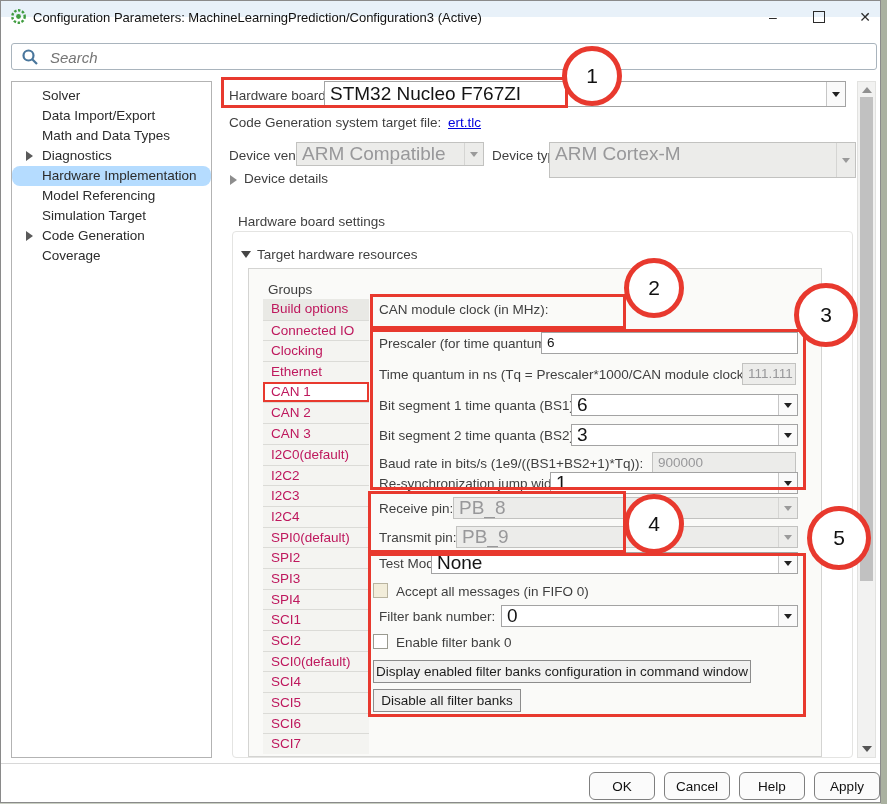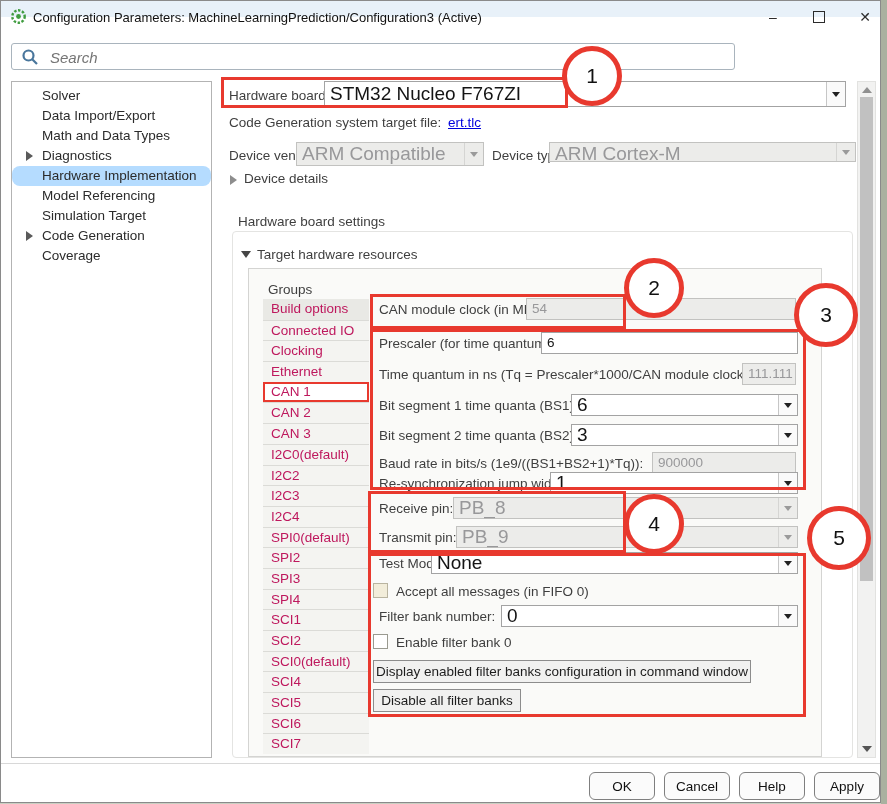--- a/index.html
+++ b/index.html
@@ -5,21 +5,21 @@
   html,body{margin:0;padding:0;}
   body{width:887px;height:804px;position:relative;overflow:hidden;
        font-family:"Liberation Sans",sans-serif;background:#c9cfc2;}
   .abs{position:absolute;box-sizing:border-box;}
   
   #win{left:0;top:0;width:881px;height:803px;background:#fff;border:1px solid #8a8a8a;}
   #titlebar{left:0;top:0;width:879px;height:16px;background:#e8f1f9;}
   #title-text{left:32px;top:9px;font-size:13px;color:#101010;}
   .tb-btn{top:6px;width:30px;height:20px;display:flex;align-items:center;justify-content:center;color:#2b2b2b;font-size:14px;cursor:default;}
   
-  #searchbox{left:10px;top:42px;width:724px;height:27px;border:1px solid #a9b4bd;border-radius:3px;background:#fff;}
+  #searchbox{left:10px;top:42px;width:866px;height:27px;border:1px solid #a9b4bd;border-radius:3px;background:#fff;}
   #search-input{position:absolute;left:36px;top:2px;width:800px;height:21px;border:none;outline:none;
       font-family:"Liberation Sans",sans-serif;font-style:italic;font-size:15px;color:#8f979e;background:transparent;}
   
   #sidebar{left:10px;top:80px;width:201px;height:677px;border:1px solid #b3b3b3;background:#fff;}
   .side-item{position:relative;height:20px;line-height:20px;padding-left:30px;font-size:13.5px;color:#2b2b2b;white-space:nowrap;}
   .side-item.sel{background:#b5dcff;border-radius:8px;}
   .tri-r{position:absolute;left:14px;top:5px;width:0;height:0;border-top:5px solid transparent;border-bottom:5px solid transparent;border-left:7px solid #5a5a5a;}
   .tri-d{display:inline-block;width:0;height:0;border-left:5px solid transparent;border-right:5px solid transparent;border-top:7px solid #454545;}
   
   .lbl{font-size:13.5px;color:#3f3f3f;white-space:nowrap;}
@@ -121,21 +121,21 @@
   <span class="link abs" style="left:447px;top:114px;">ert.tlc</span>
 
   <span class="lbl abs" style="left:228px;top:147px;">Device vendor:</span>
   <div class="combo dis abs" style="left:295px;top:141px;width:188px;height:24px;line-height:22px;">
     <span>ARM Compatible</span>
     <span class="caretbox">
         <span class="caret"></span>
       </span>
   </div>
   <span class="lbl abs" style="left:491px;top:147px;">Device type:</span>
-  <div class="combo dis abs" style="left:548px;top:141px;width:307px;height:20px;line-height:22px;">
+  <div class="combo dis abs" style="left:548px;top:141px;width:307px;height:36px;line-height:22px;">
     <span>ARM Cortex-M</span>
     <span class="caretbox">
         <span class="caret"></span>
       </span>
   </div>
 
   <span class="tri-r abs" style="left:229px;top:174px;border-left-color:#8d8d8d;"></span>
   <span class="lbl abs" style="left:243px;top:170px;">Device details</span>
 
   <span class="lbl abs" style="left:237px;top:213px;">Hardware board settings</span>
@@ -165,21 +165,20 @@
     <div class="g-row"><span>SCI1</span></div>
     <div class="g-row"><span>SCI2</span></div>
     <div class="g-row"><span>SCI0(default)</span></div>
     <div class="g-row"><span>SCI4</span></div>
     <div class="g-row"><span>SCI5</span></div>
     <div class="g-row"><span>SCI6</span></div>
     <div class="g-row"><span>SCI7</span></div>
   </div>
 
   <span class="lbl abs" style="left:378px;top:301px;">CAN module clock (in MHz):</span>
-  <div class="field dis abs" style="left:525px;top:297px;width:270px;height:22px;"><span>54</span></div>
 
   <span class="lbl abs" style="left:378px;top:335px;">Prescaler (for time quantum):</span>
   <div class="field abs" style="left:540px;top:331px;width:257px;height:22px;"><span>6</span></div>
 
   <span class="lbl abs" style="left:378px;top:366px;">Time quantum in ns (Tq = Prescaler*1000/CAN module clock):</span>
   <div class="field dis abs" style="left:741px;top:362px;width:54px;height:22px;"><span>111.111</span></div>
 
   <span class="lbl abs" style="left:378px;top:397px;">Bit segment 1 time quanta (BS1):</span>
   <div class="combo abs" style="left:570px;top:393px;width:227px;height:22px;">
     <span>6</span>

